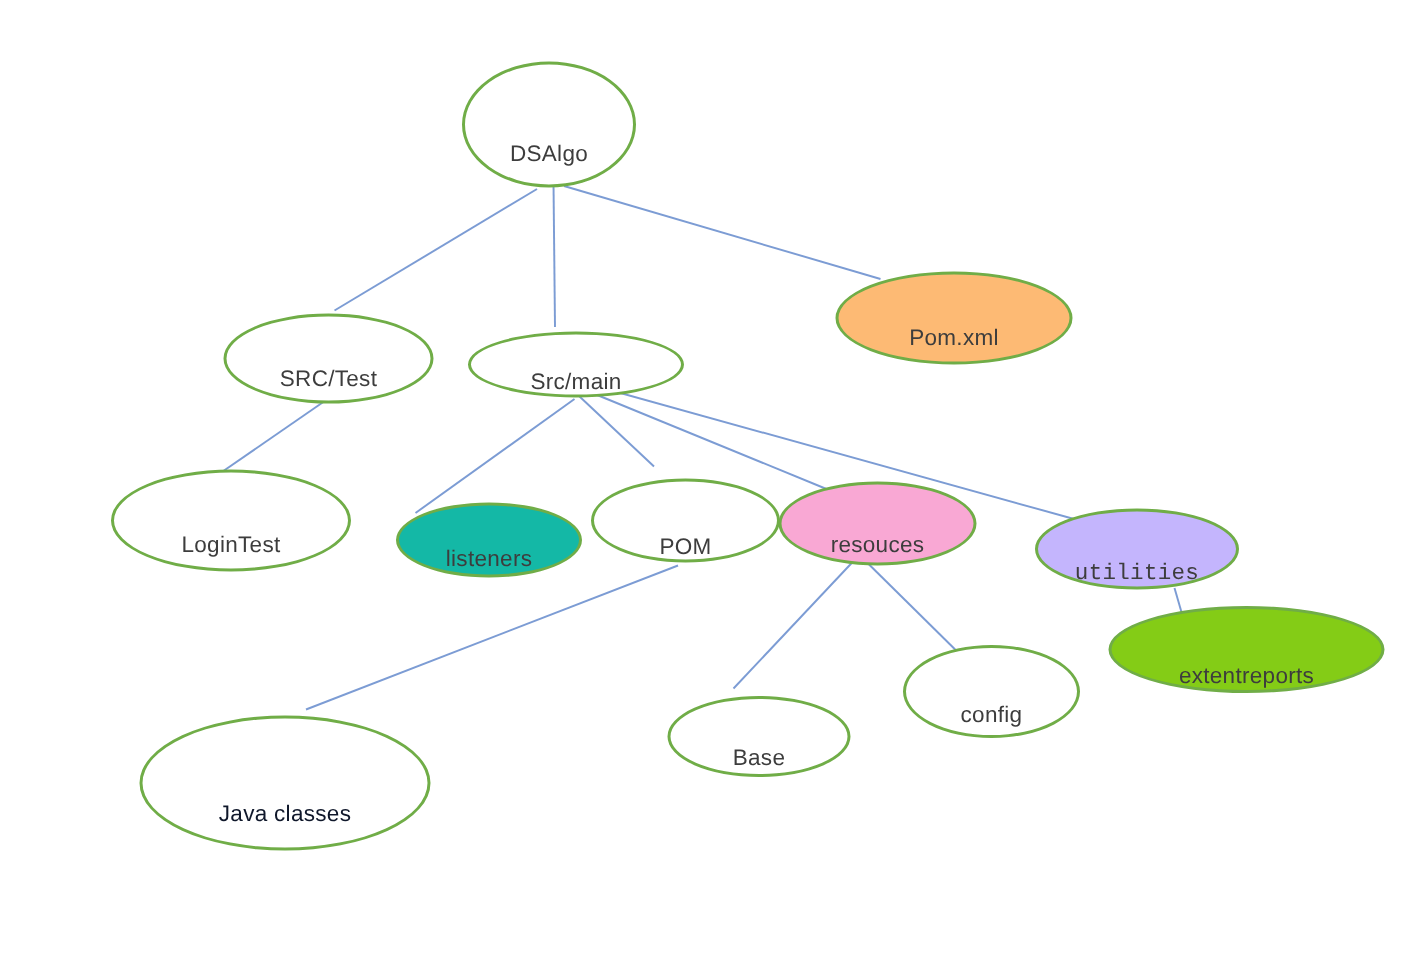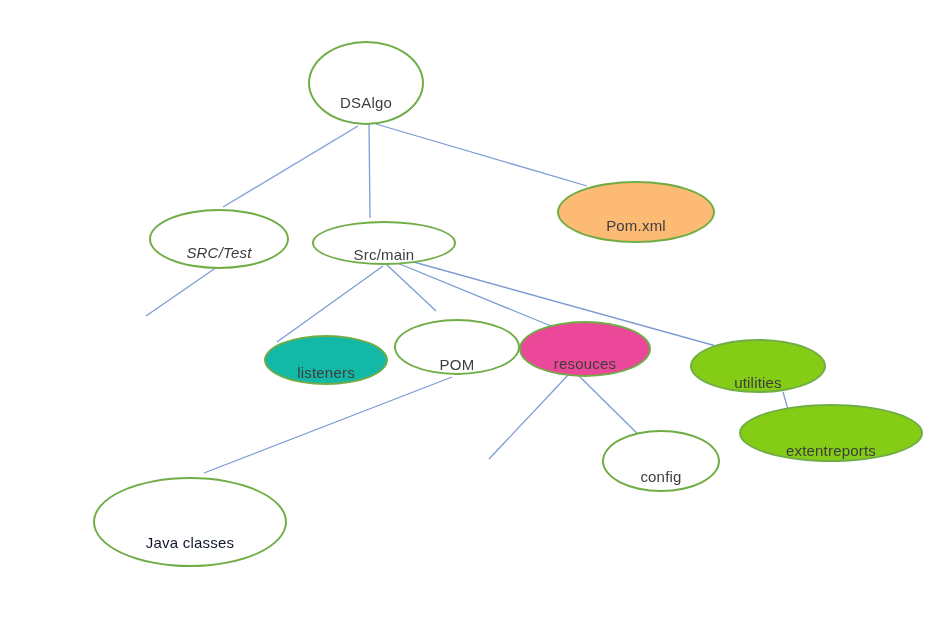--- a/index.html
+++ b/index.html
@@ -53,43 +53,49 @@
       <line x1="392" y1="256" x2="716" y2="346" stroke="#7c9cd4" stroke-width="1.3"></line>
       <line x1="452" y1="377" x2="204" y2="473" stroke="#7c9cd4" stroke-width="1.3"></line>
       <line x1="570" y1="373" x2="489" y2="459" stroke="#7c9cd4" stroke-width="1.3"></line>
       <line x1="576" y1="373" x2="654" y2="450" stroke="#7c9cd4" stroke-width="1.3"></line>
       <line x1="783" y1="392" x2="794" y2="430" stroke="#7c9cd4" stroke-width="1.3"></line>
     </svg>
 
 <div class="node" style="left: 308px; top: 41px; width: 116px; height: 84px; border: 2px solid rgb(112, 173, 71); background: rgb(255, 255, 255);">
       <span class="node-label" style="top: -12px; color: rgb(61, 61, 61);">DSAlgo</span>
     </div>
-    <div class="node" style="left: 149px; top: 209px; width: 140px; height: 60px; border: 2px solid rgb(112, 173, 71); background: rgb(255, 255, 255); font-style: italic;">
+    <div class="node" style="left: 149px; top: 209px; width: 140px; height: 60px; border: 2px solid rgb(112, 173, 71); background: rgb(255, 255, 255);">
       <span class="node-label" style="top: -6px; color: rgb(61, 61, 61);">SRC/Test</span>
     </div>
     <div class="node" style="left: 312px; top: 221px; width: 144px; height: 44px; border: 2px solid rgb(112, 173, 71); background: rgb(255, 255, 255);">
       <span class="node-label" style="top: 0px; color: rgb(61, 61, 61);">Src/main</span>
     </div>
     <div class="node" style="left: 557px; top: 181px; width: 158px; height: 62px; border: 2px solid rgb(112, 173, 71); background: #fdba74;">
       <span class="node-label" style="top: -7px; color: rgb(61, 61, 61);">Pom.xml</span>
     </div>
+    <div class="node" style="left: 74px; top: 313px; width: 160px; height: 68px; border: 2px solid rgb(112, 173, 71); background: rgb(255, 255, 255);">
+      <span class="node-label" style="top: -7px; color: rgb(61, 61, 61);">LoginTest</span>
+    </div>
     <div class="node" style="left: 264px; top: 335px; width: 124px; height: 50px; border: 2px solid rgb(112, 173, 71); background: #14b8a6;">
       <span class="node-label" style="top: -2px; color: rgb(61, 61, 61);">listeners</span>
     </div>
     <div class="node" style="left: 394px; top: 319px; width: 126px; height: 56px; border: 2px solid rgb(112, 173, 71); background: rgb(255, 255, 255);">
       <span class="node-label" style="top: 0px; color: rgb(61, 61, 61);">POM</span>
     </div>
-    <div class="node" style="left: 519px; top: 321px; width: 132px; height: 56px; border: 2px solid rgb(112, 173, 71); background: #ec4899;">
+    <div class="node" style="left: 519px; top: 321px; width: 132px; height: 56px; border: 2px solid rgb(112, 173, 71); background: #f9a8d4;">
       <span class="node-label" style="top: -3px; color: rgb(61, 61, 61);">resouces</span>
     </div>
-    <div class="node" style="left: 690px; top: 339px; width: 136px; height: 54px; border: 2px solid rgb(112, 173, 71); background: #84cc16;">
+    <div class="node" style="left: 690px; top: 339px; width: 136px; height: 54px; border: 2px solid rgb(112, 173, 71); background: #c4b5fd; font-family: Liberation Mono, monospace;">
       <span class="node-label" style="top: 0px; color: rgb(61, 61, 61);">utilities</span>
     </div>
     <div class="node" style="left: 93px; top: 477px; width: 194px; height: 90px; border: 2px solid rgb(112, 173, 71); background: rgb(255, 255, 255);">
       <span class="node-label" style="top: -14px; color: #0f172a;">Java classes</span>
+    </div>
+    <div class="node" style="left: 445px; top: 464px; width: 122px; height: 54px; border: 2px solid rgb(112, 173, 71); background: rgb(255, 255, 255);">
+      <span class="node-label" style="top: -2px; color: rgb(61, 61, 61);">Base</span>
     </div>
     <div class="node" style="left: 602px; top: 430px; width: 118px; height: 62px; border: 2px solid rgb(112, 173, 71); background: rgb(255, 255, 255);">
       <span class="node-label" style="top: -5px; color: rgb(61, 61, 61);">config</span>
     </div>
     <div class="node" style="left: 739px; top: 404px; width: 184px; height: 58px; border: 2px solid rgb(112, 173, 71); background: #84cc16;">
       <span class="node-label" style="top: -1px; color: rgb(61, 61, 61);">extentreports</span>
     </div>
   </div>
 
 </body></html>

